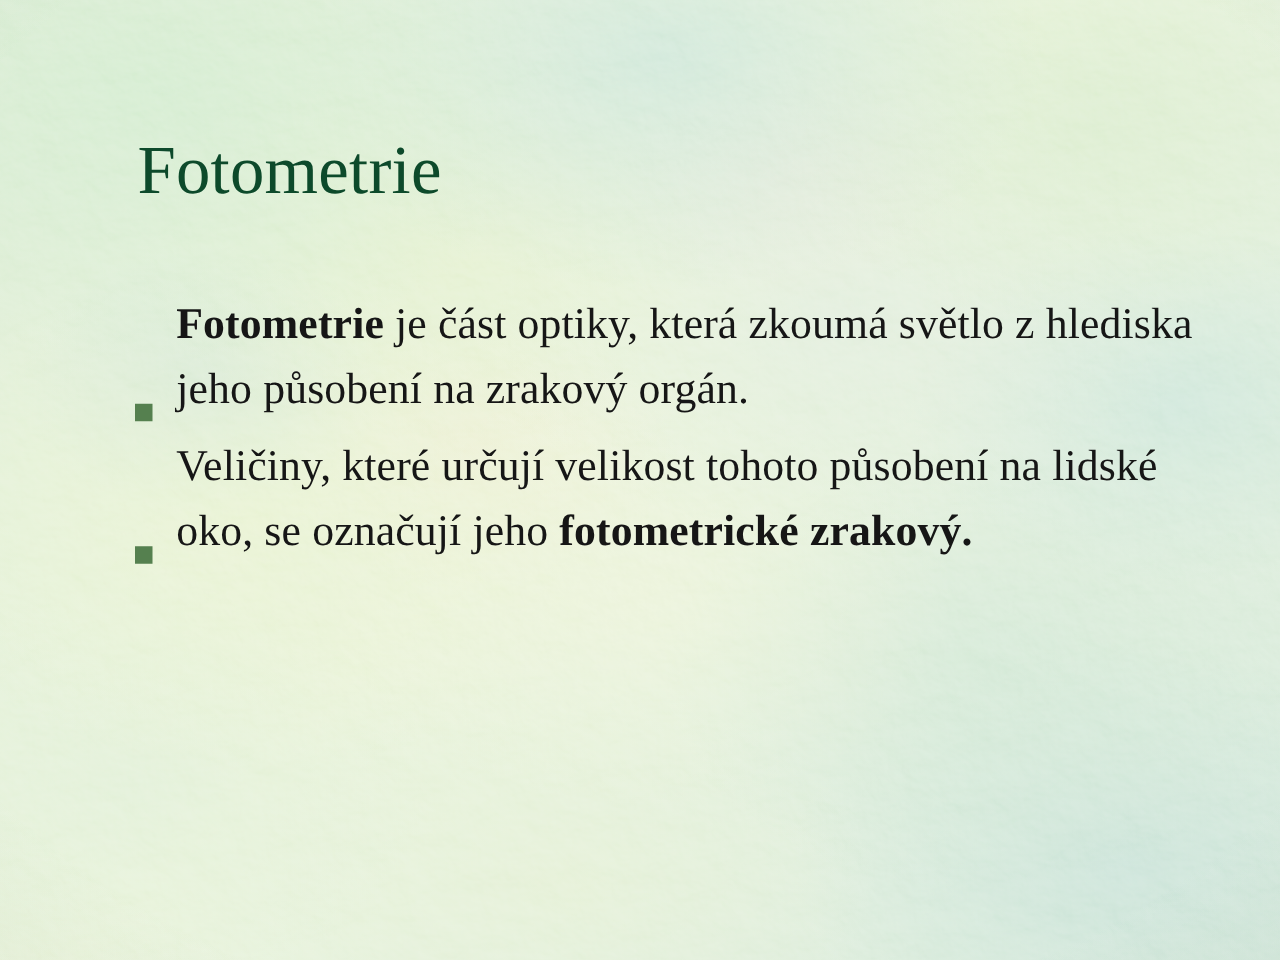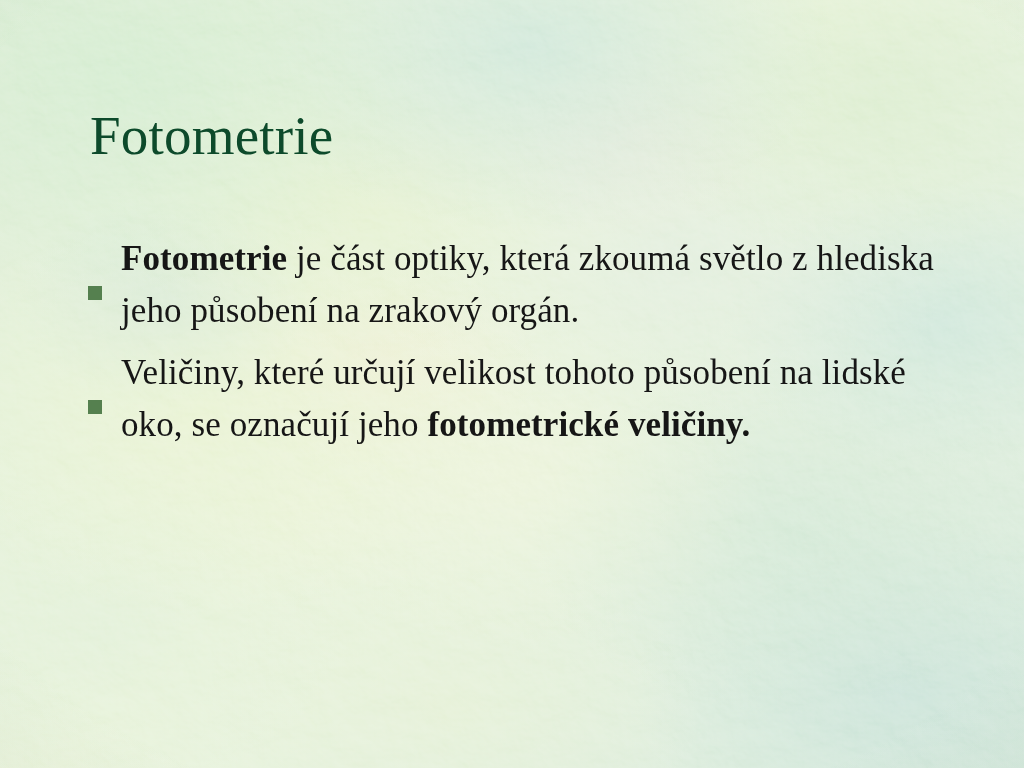--- a/index.html
+++ b/index.html
@@ -59,20 +59,21 @@
     inset: 0;
     background:
       radial-gradient(ellipse 120% 120% at 50% 45%, rgba(0,0,0,0) 52%, rgba(86,120,92,0.18) 100%);
     pointer-events: none;
   }
 
   
   .content {
     position: absolute;
     inset: 0;
+    margin-left: 20px;
   }
 
   .slide-title {
     position: absolute;
     left: 90px;
     top: 105px;
     font-size: 55px;
     line-height: 62px;
     color: #0d4a2b;
     letter-spacing: 0.2px;
@@ -82,21 +83,21 @@
   .body-block {
     position: absolute;
     left: 88px;
     top: 233px;
     width: 850px;
   }
 
   .bullet-item {
     position: relative;
     display: flex;
-    align-items: center;
+    align-items: flex-end;
     margin-bottom: 10px;
   }
 
   .bullet-marker {
     flex: 0 0 auto;
     width: 14px;
     height: 14px;
     background: #55804f;
     margin-top: 16px;
     margin-right: 19px;
@@ -151,18 +152,18 @@
 
     <div class="body-block">
 
       <div class="bullet-item">
         <span class="bullet-marker"></span>
         <div class="bullet-text"><b>Fotometrie</b><span> je část optiky, která zkoumá světlo z hlediska jeho působení na zrakový orgán.</span></div>
       </div>
 
       <div class="bullet-item">
         <span class="bullet-marker"></span>
-        <div class="bullet-text"><span>Veličiny, které určují velikost tohoto působení na lidské oko, se označují jeho </span><b>fotometrické veličiny.</b></div>
+        <div class="bullet-text"><span>Veličiny, které určují velikost tohoto působení na lidské oko, se označují jeho </span><b>fotometrické zrakový.</b></div>
       </div>
 
     </div>
   </div>
 </div>
 
 </body></html>

